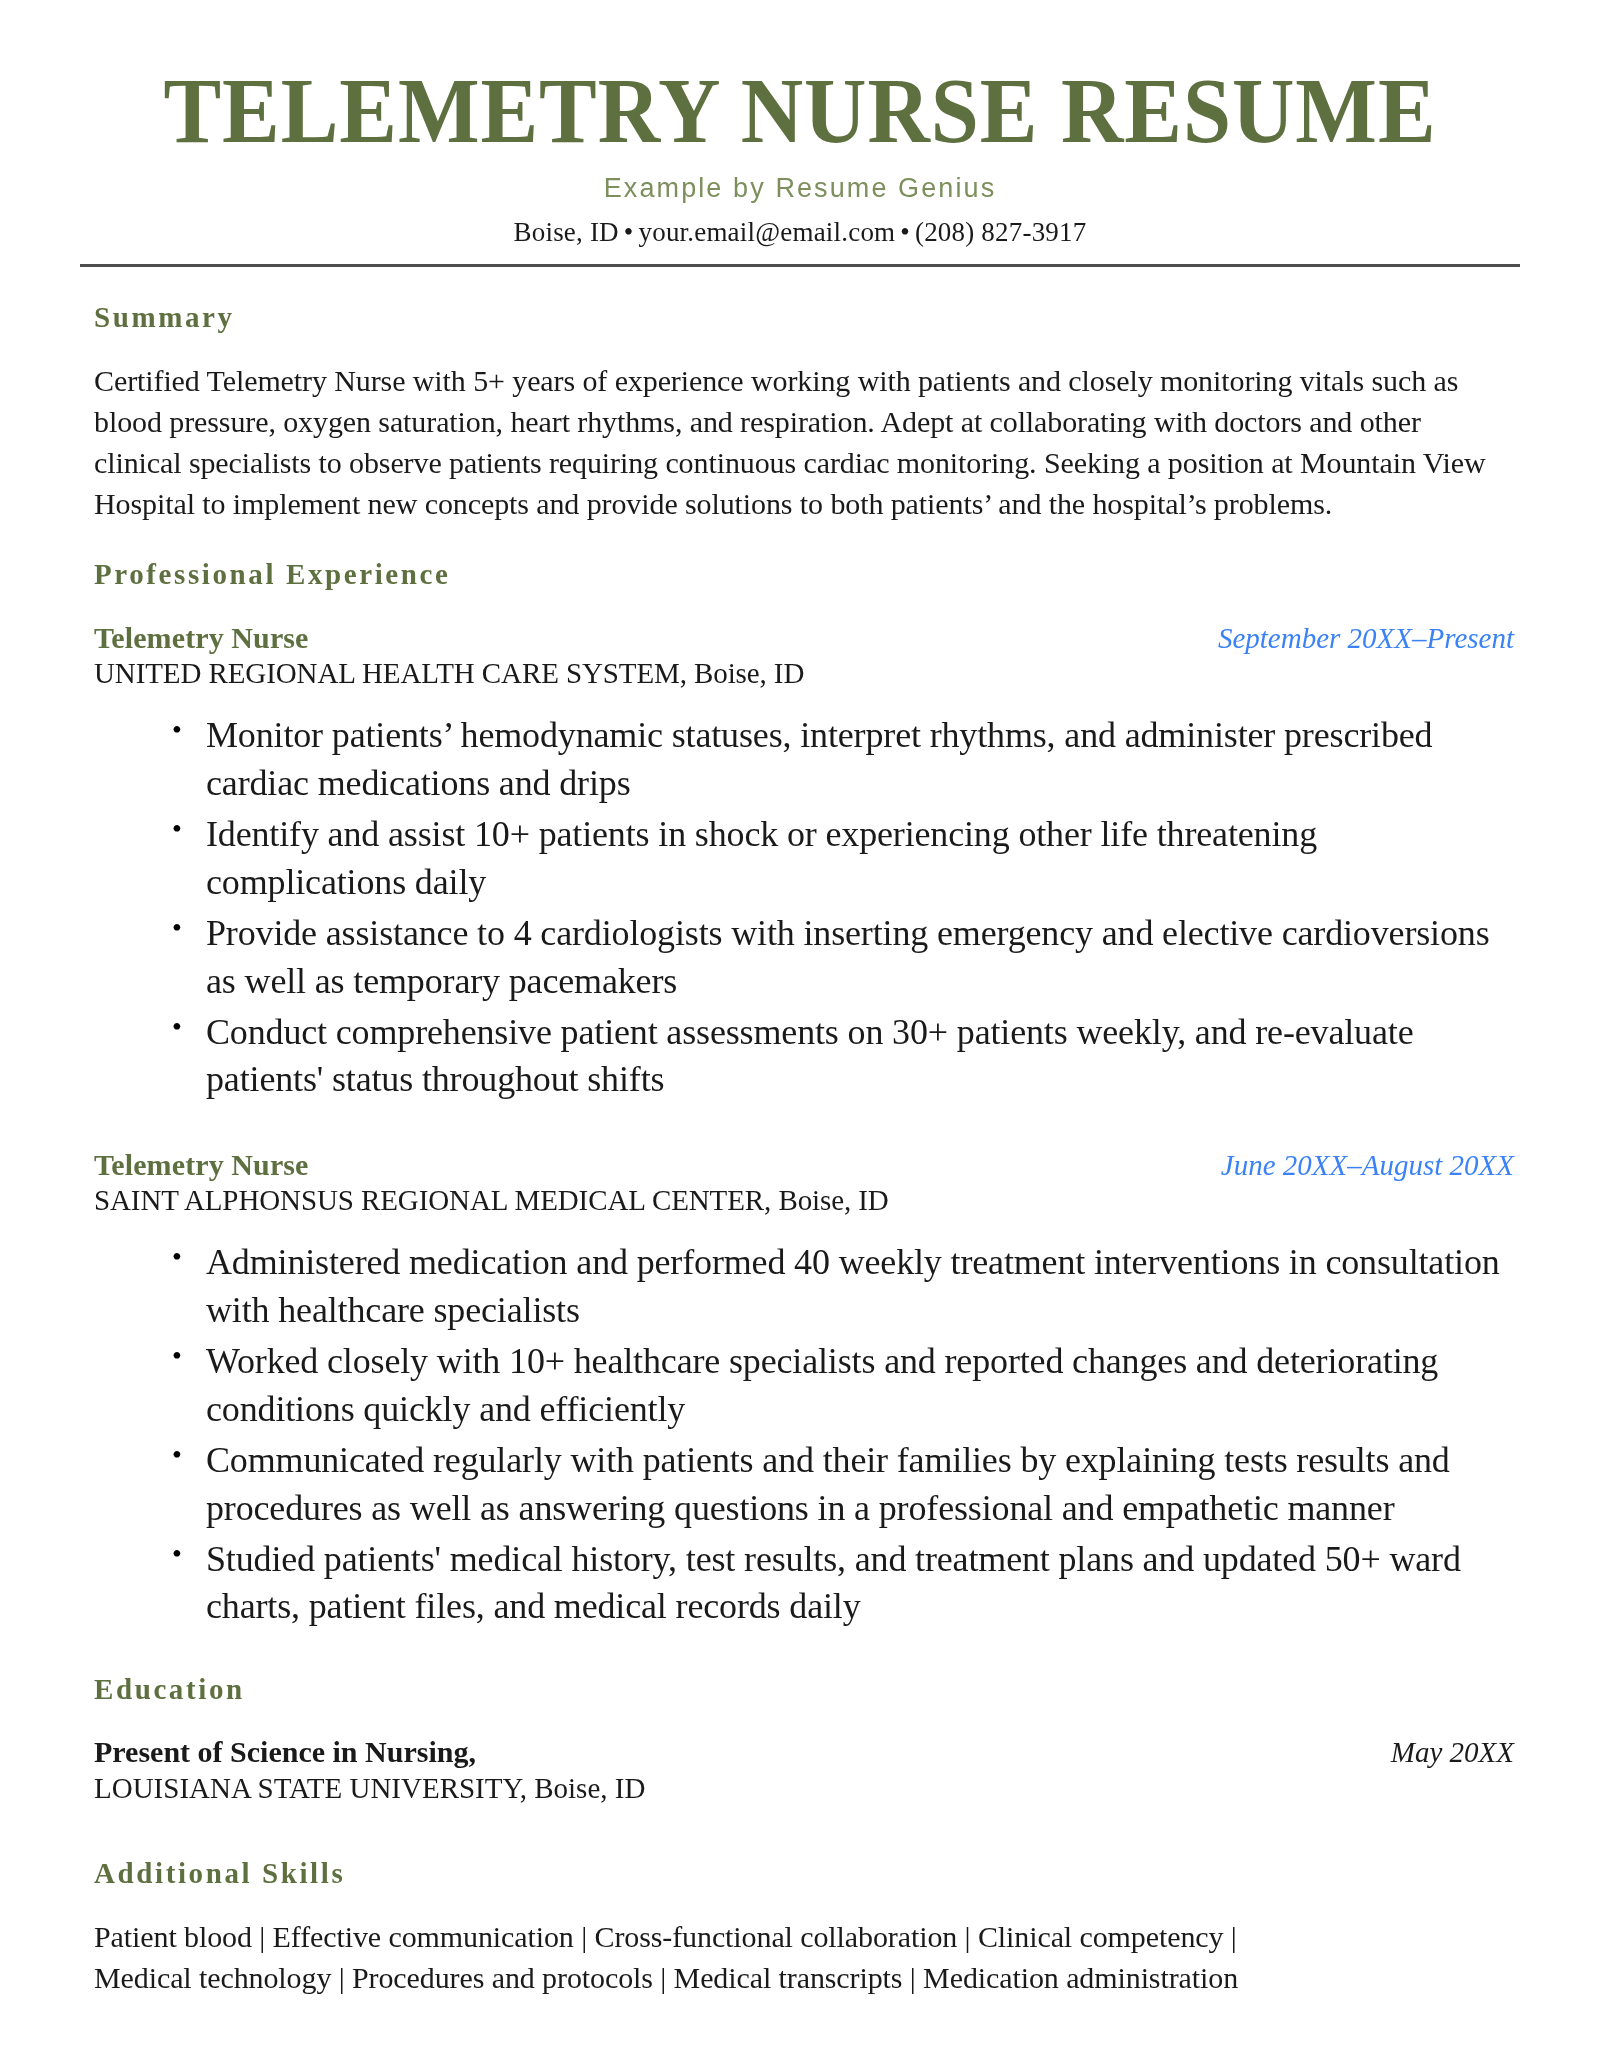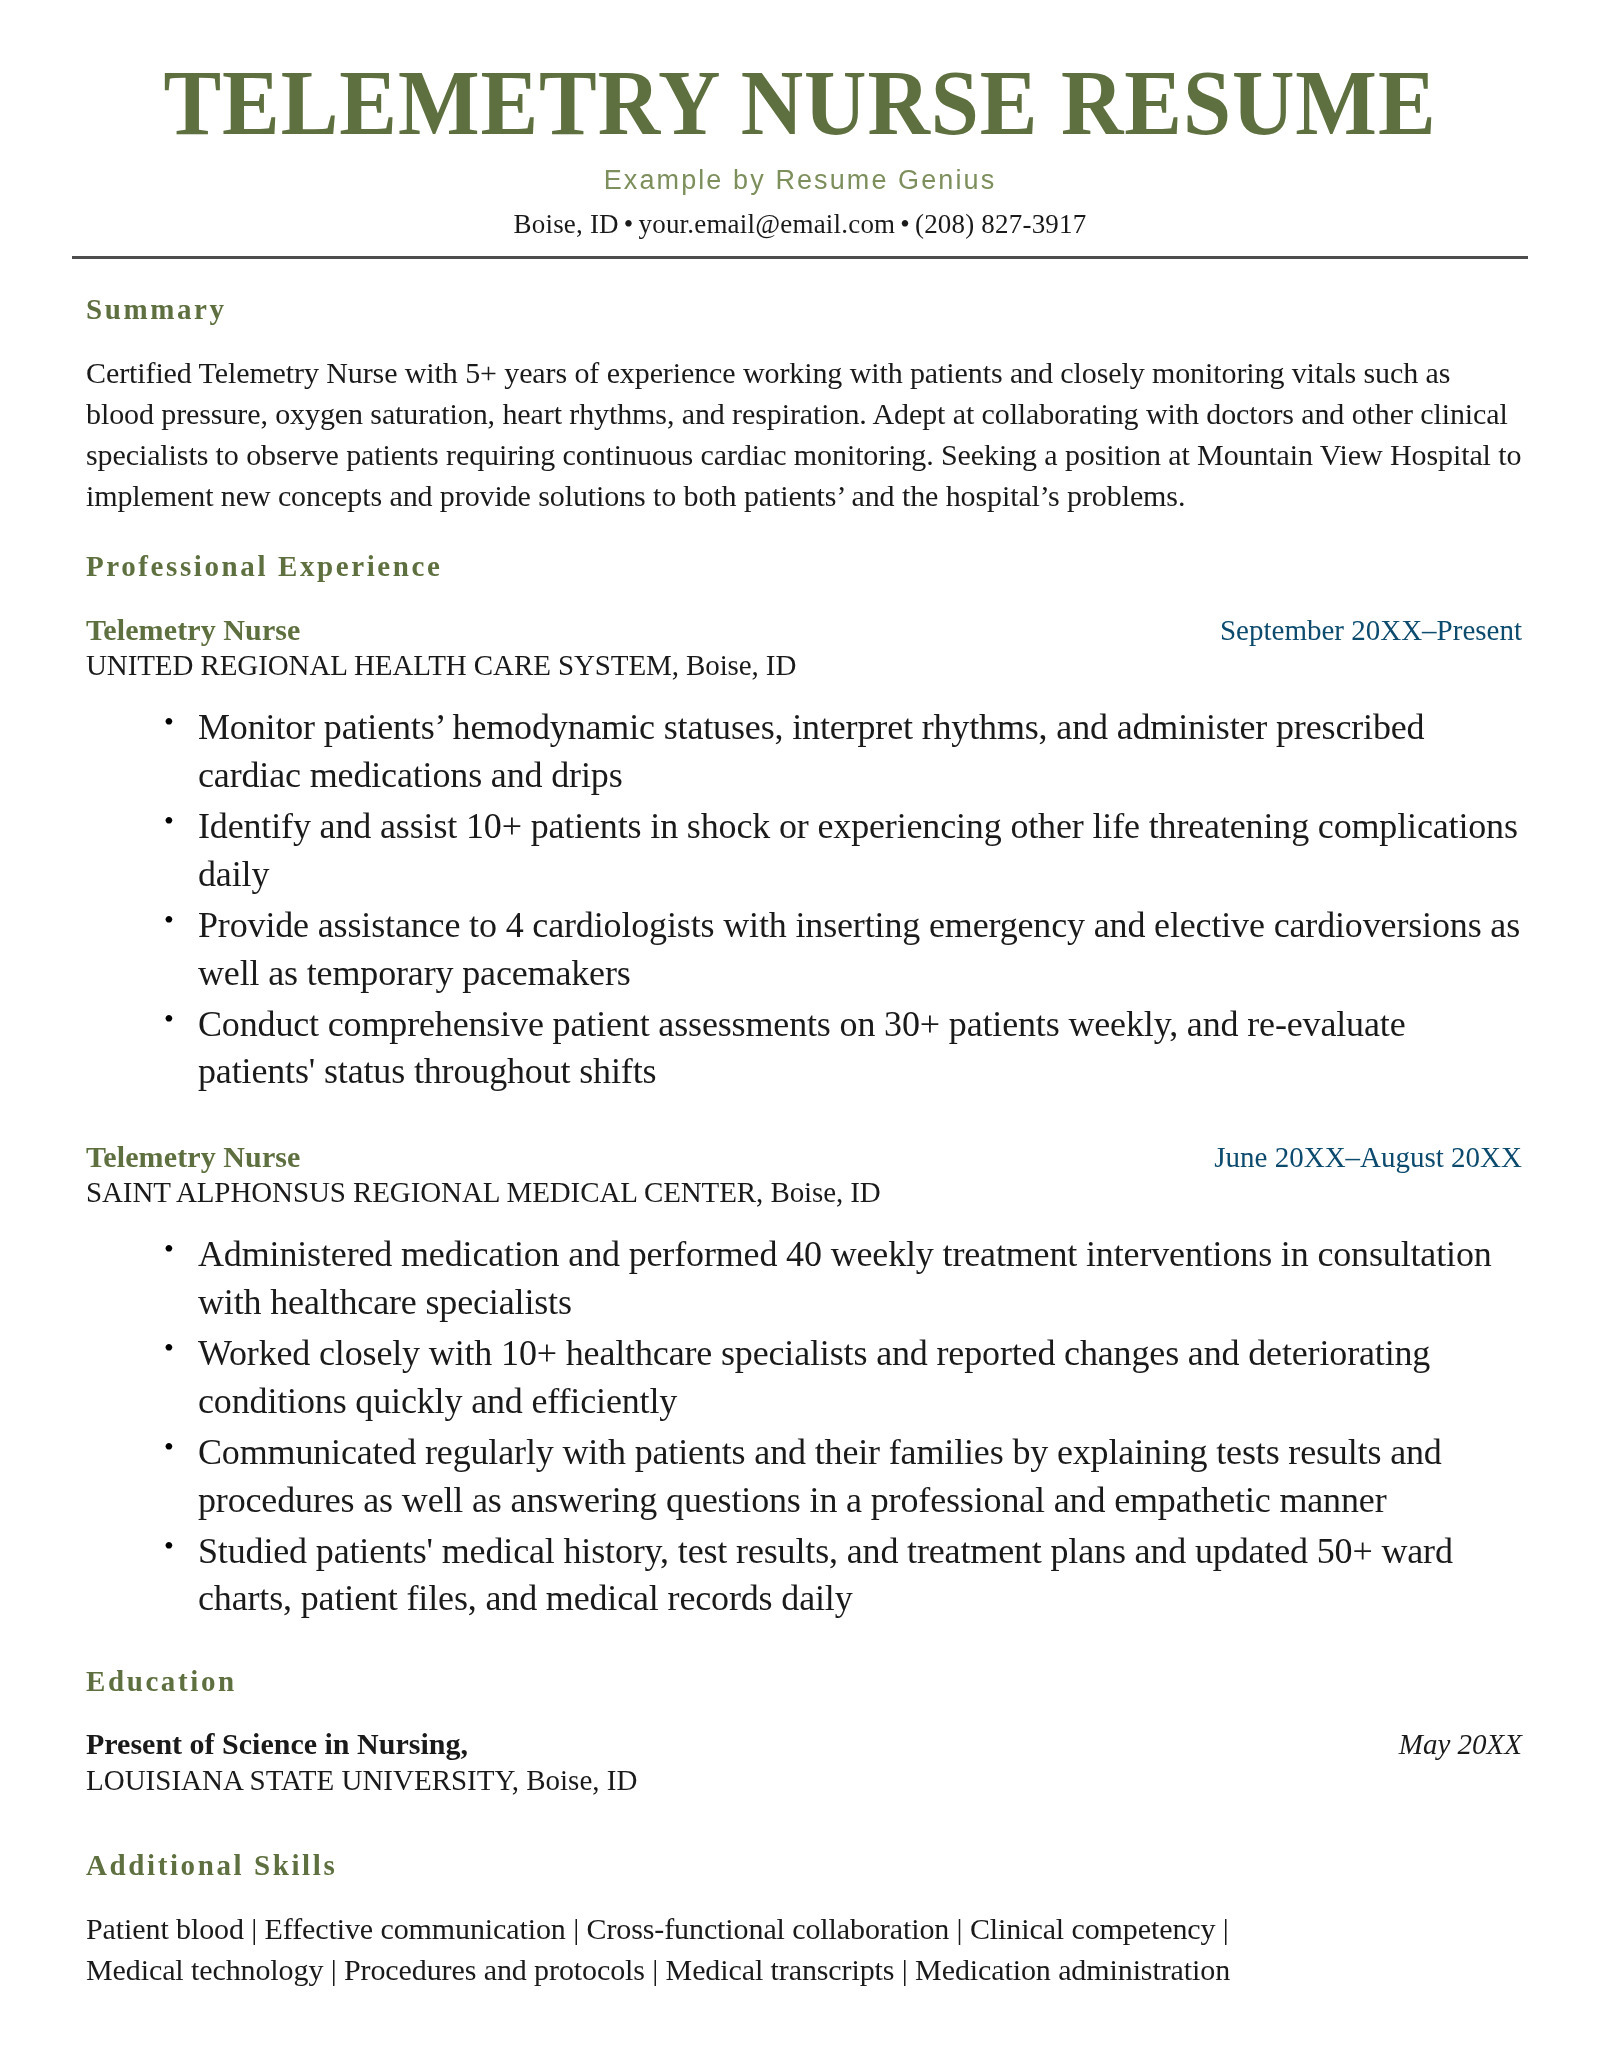--- a/index.html
+++ b/index.html
@@ -12,21 +12,21 @@
     height: 2071px;
     font-family: "Liberation Serif", "DejaVu Serif", serif;
     color: #1a1a1a;
     -webkit-font-smoothing: antialiased;
   }
 
   .page {
     width: 1600px;
     height: 1797px;
     box-sizing: border-box;
-    padding: 0;
+    padding: 8px;
     position: relative;
     background: #fff;
   }
 
   
   .header {
     padding: 55px 60px 0 60px;
     text-align: center;
   }
   .resume-title {
@@ -105,22 +105,23 @@
     justify-content: space-between;
     align-items: baseline;
   }
   .entry-title {
     color: #5f7040;
     font-weight: 700;
     font-size: 30px;
     letter-spacing: 0.1px;
   }
   .entry-date {
-    font-size: 29px;
-    color: #0c4a6e;
+    font-style: italic;
+    font-size: 29px;
+    color: #3b82f6;
     white-space: nowrap;
   }
   .entry-employer {
     font-size: 29px;
     margin-top: 2px;
     letter-spacing: -0.1px;
   }
 
   ul.bullets {
     margin: 22px 0 0 0;

